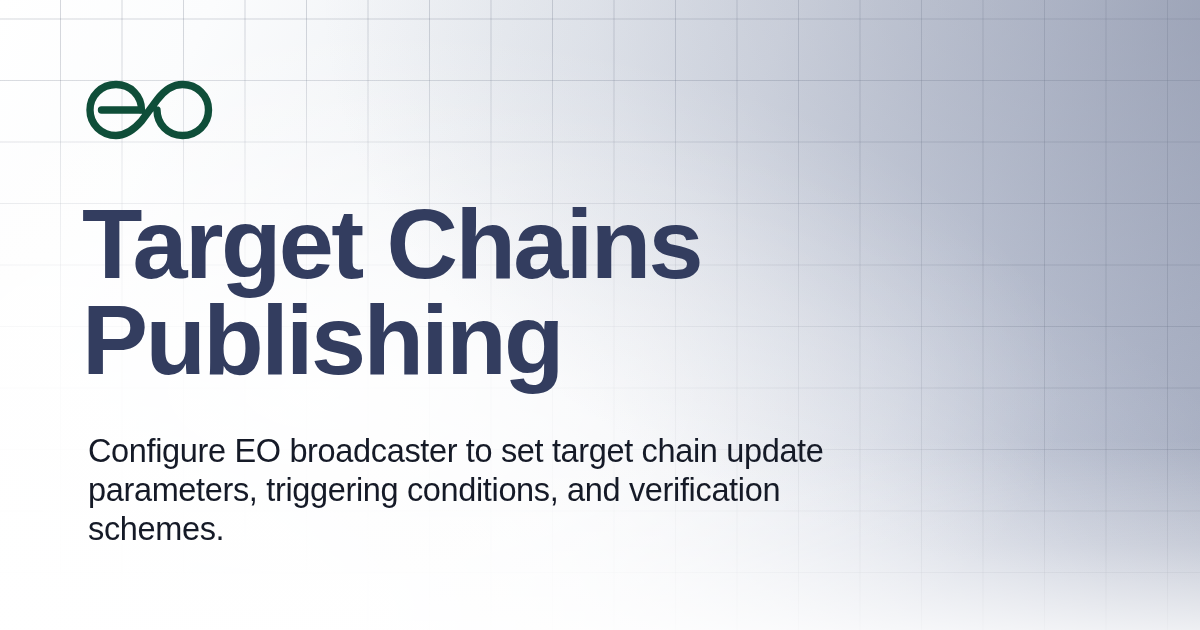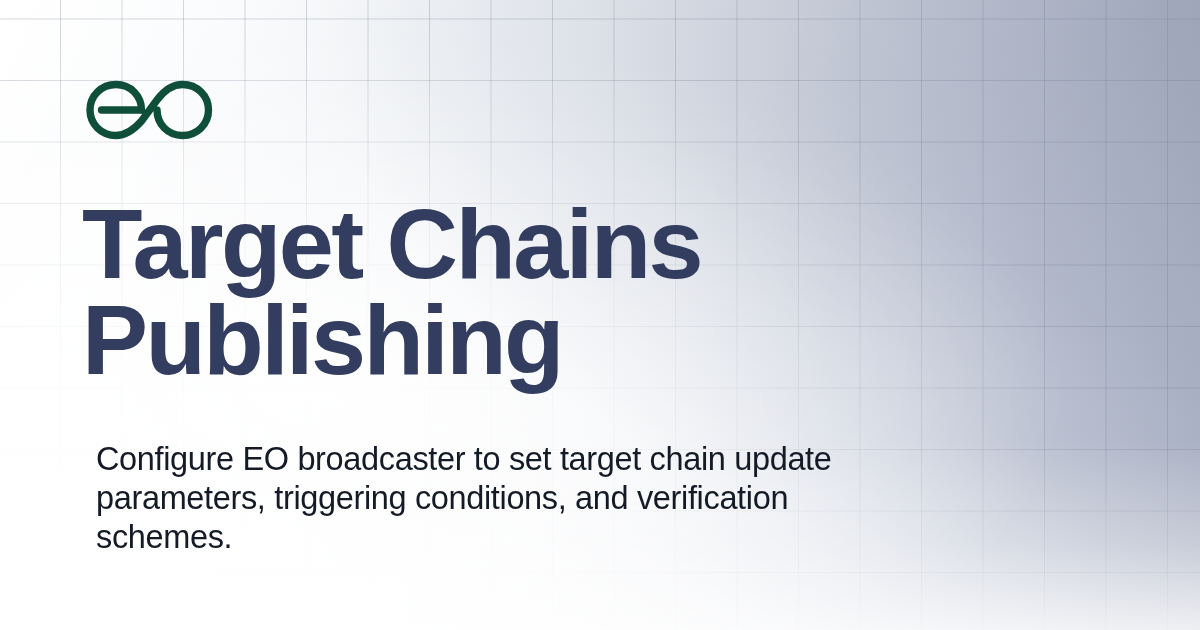--- a/index.html
+++ b/index.html
@@ -119,21 +119,21 @@
     letter-spacing: -2.6px;
     color: #333d5f;
     white-space: pre-line;
   }
 
   .subtitle {
     position: absolute;
     left: 84px;
     top: 428px;
     width: 800px;
-    margin: 12px;
+    margin: 4px;
     font-family: "Liberation Sans", sans-serif;
     font-weight: 400;
     font-size: 32.5px;
     line-height: 39px;
     letter-spacing: -0.35px;
     color: #151a27;
     white-space: pre-line;
   }
 </style>
 </head>

